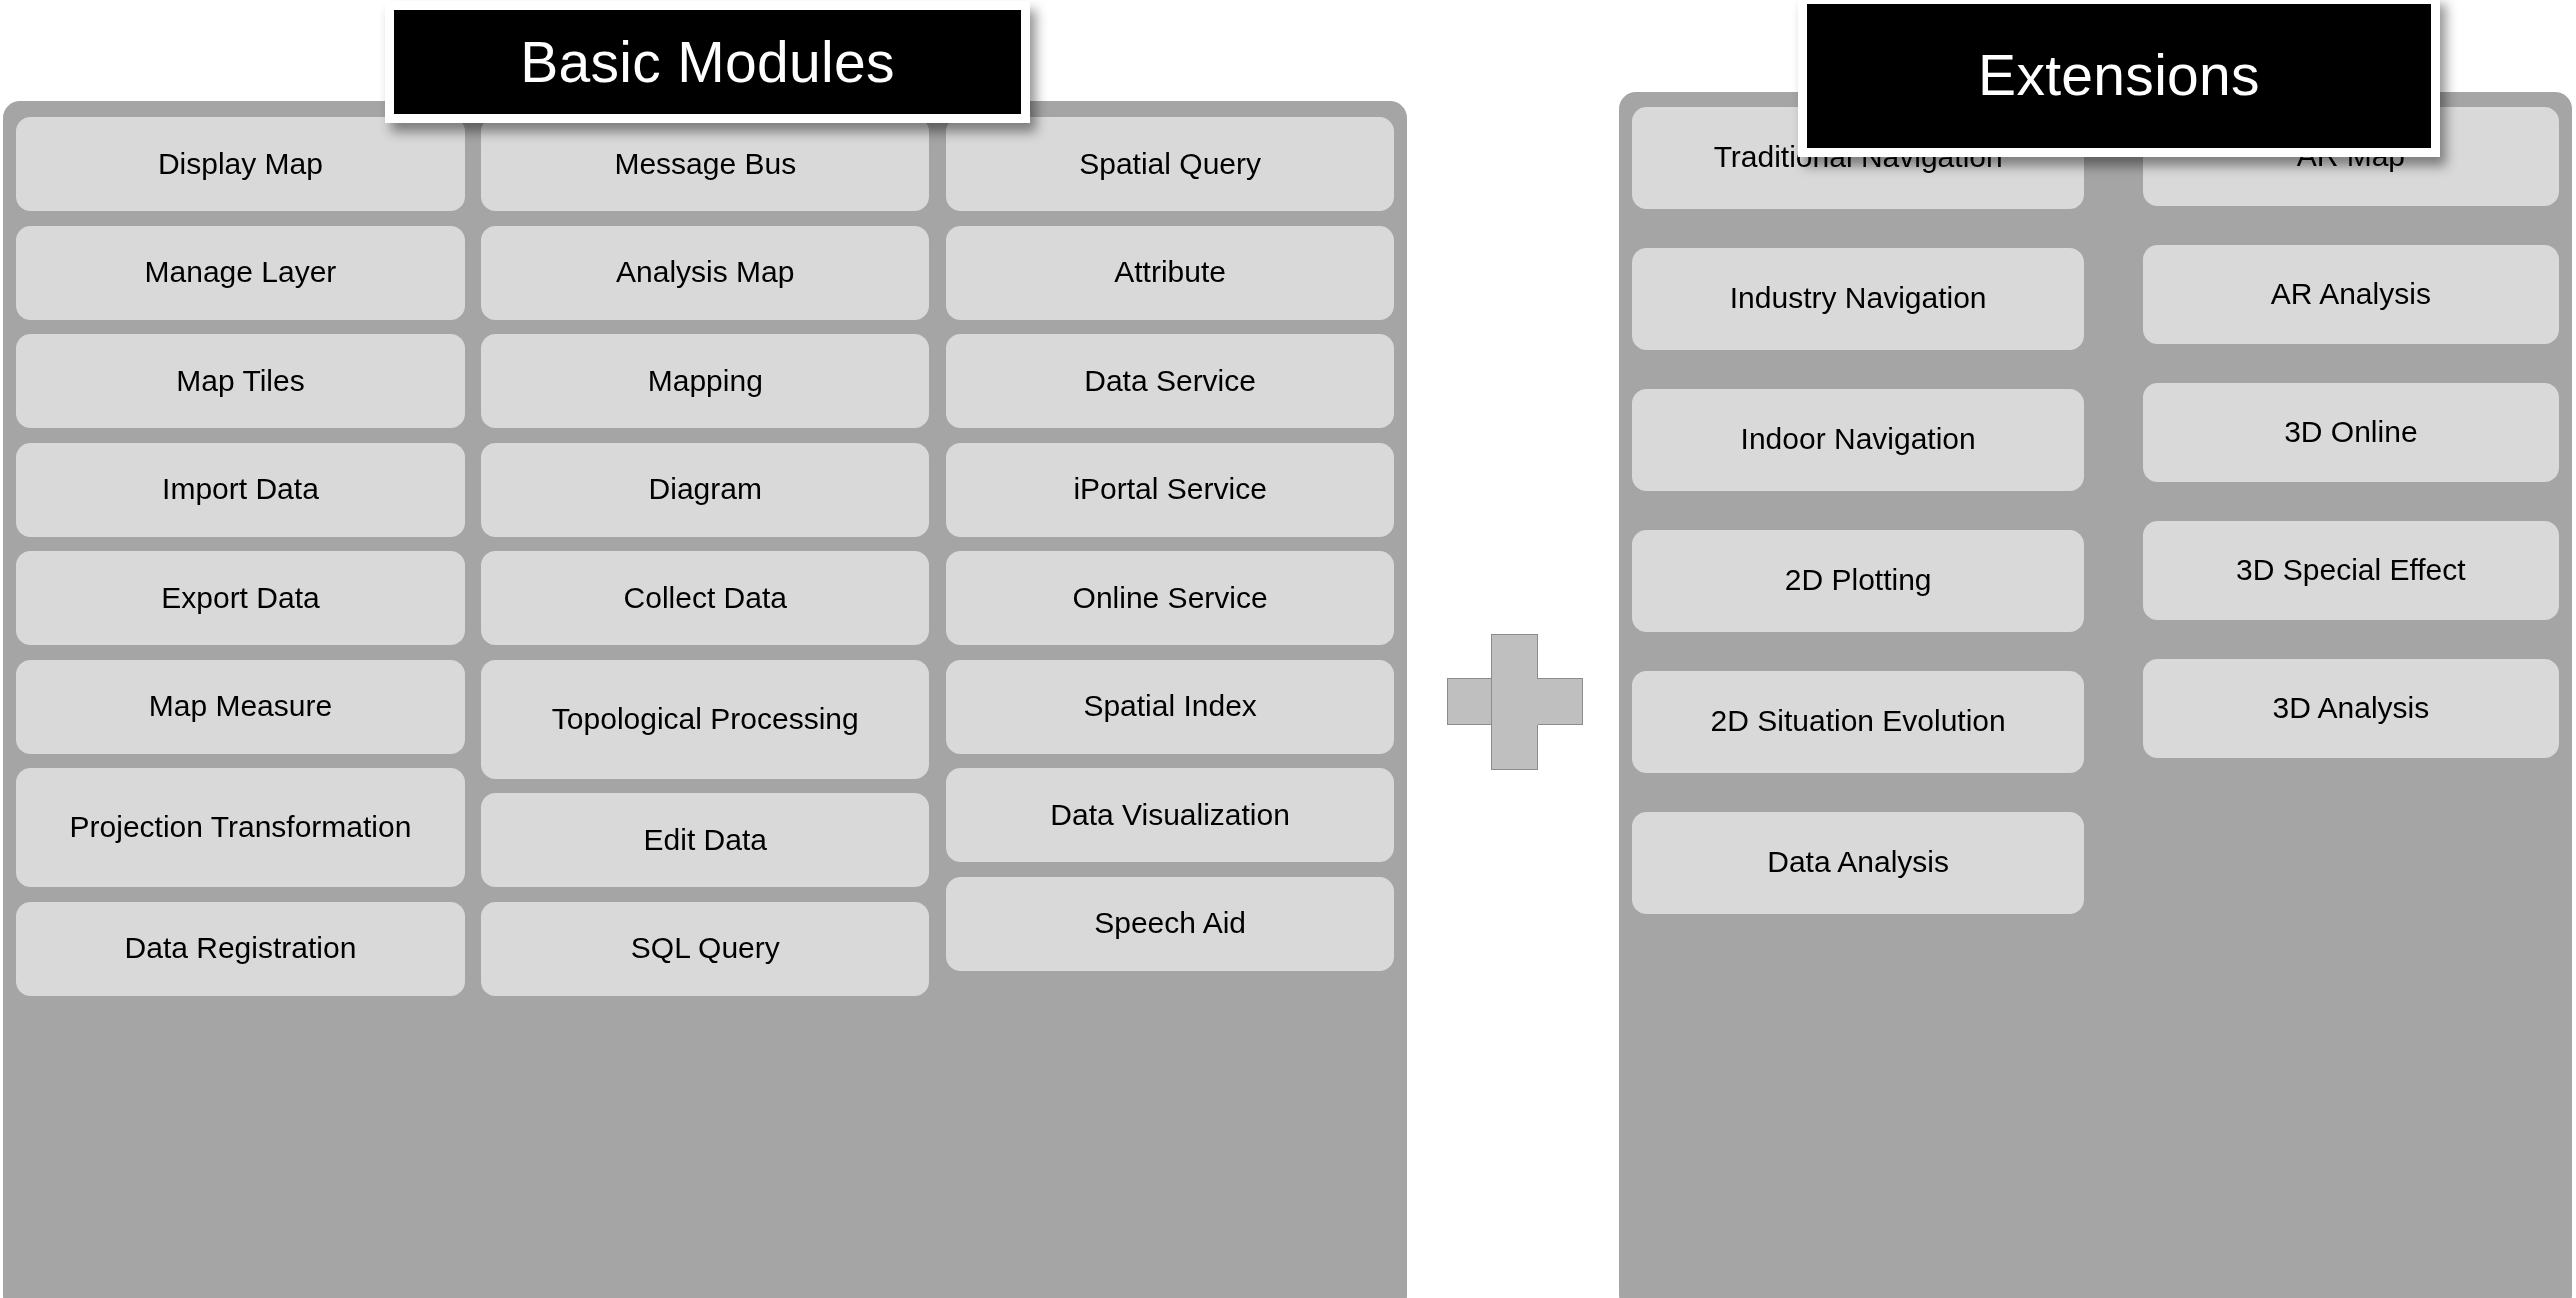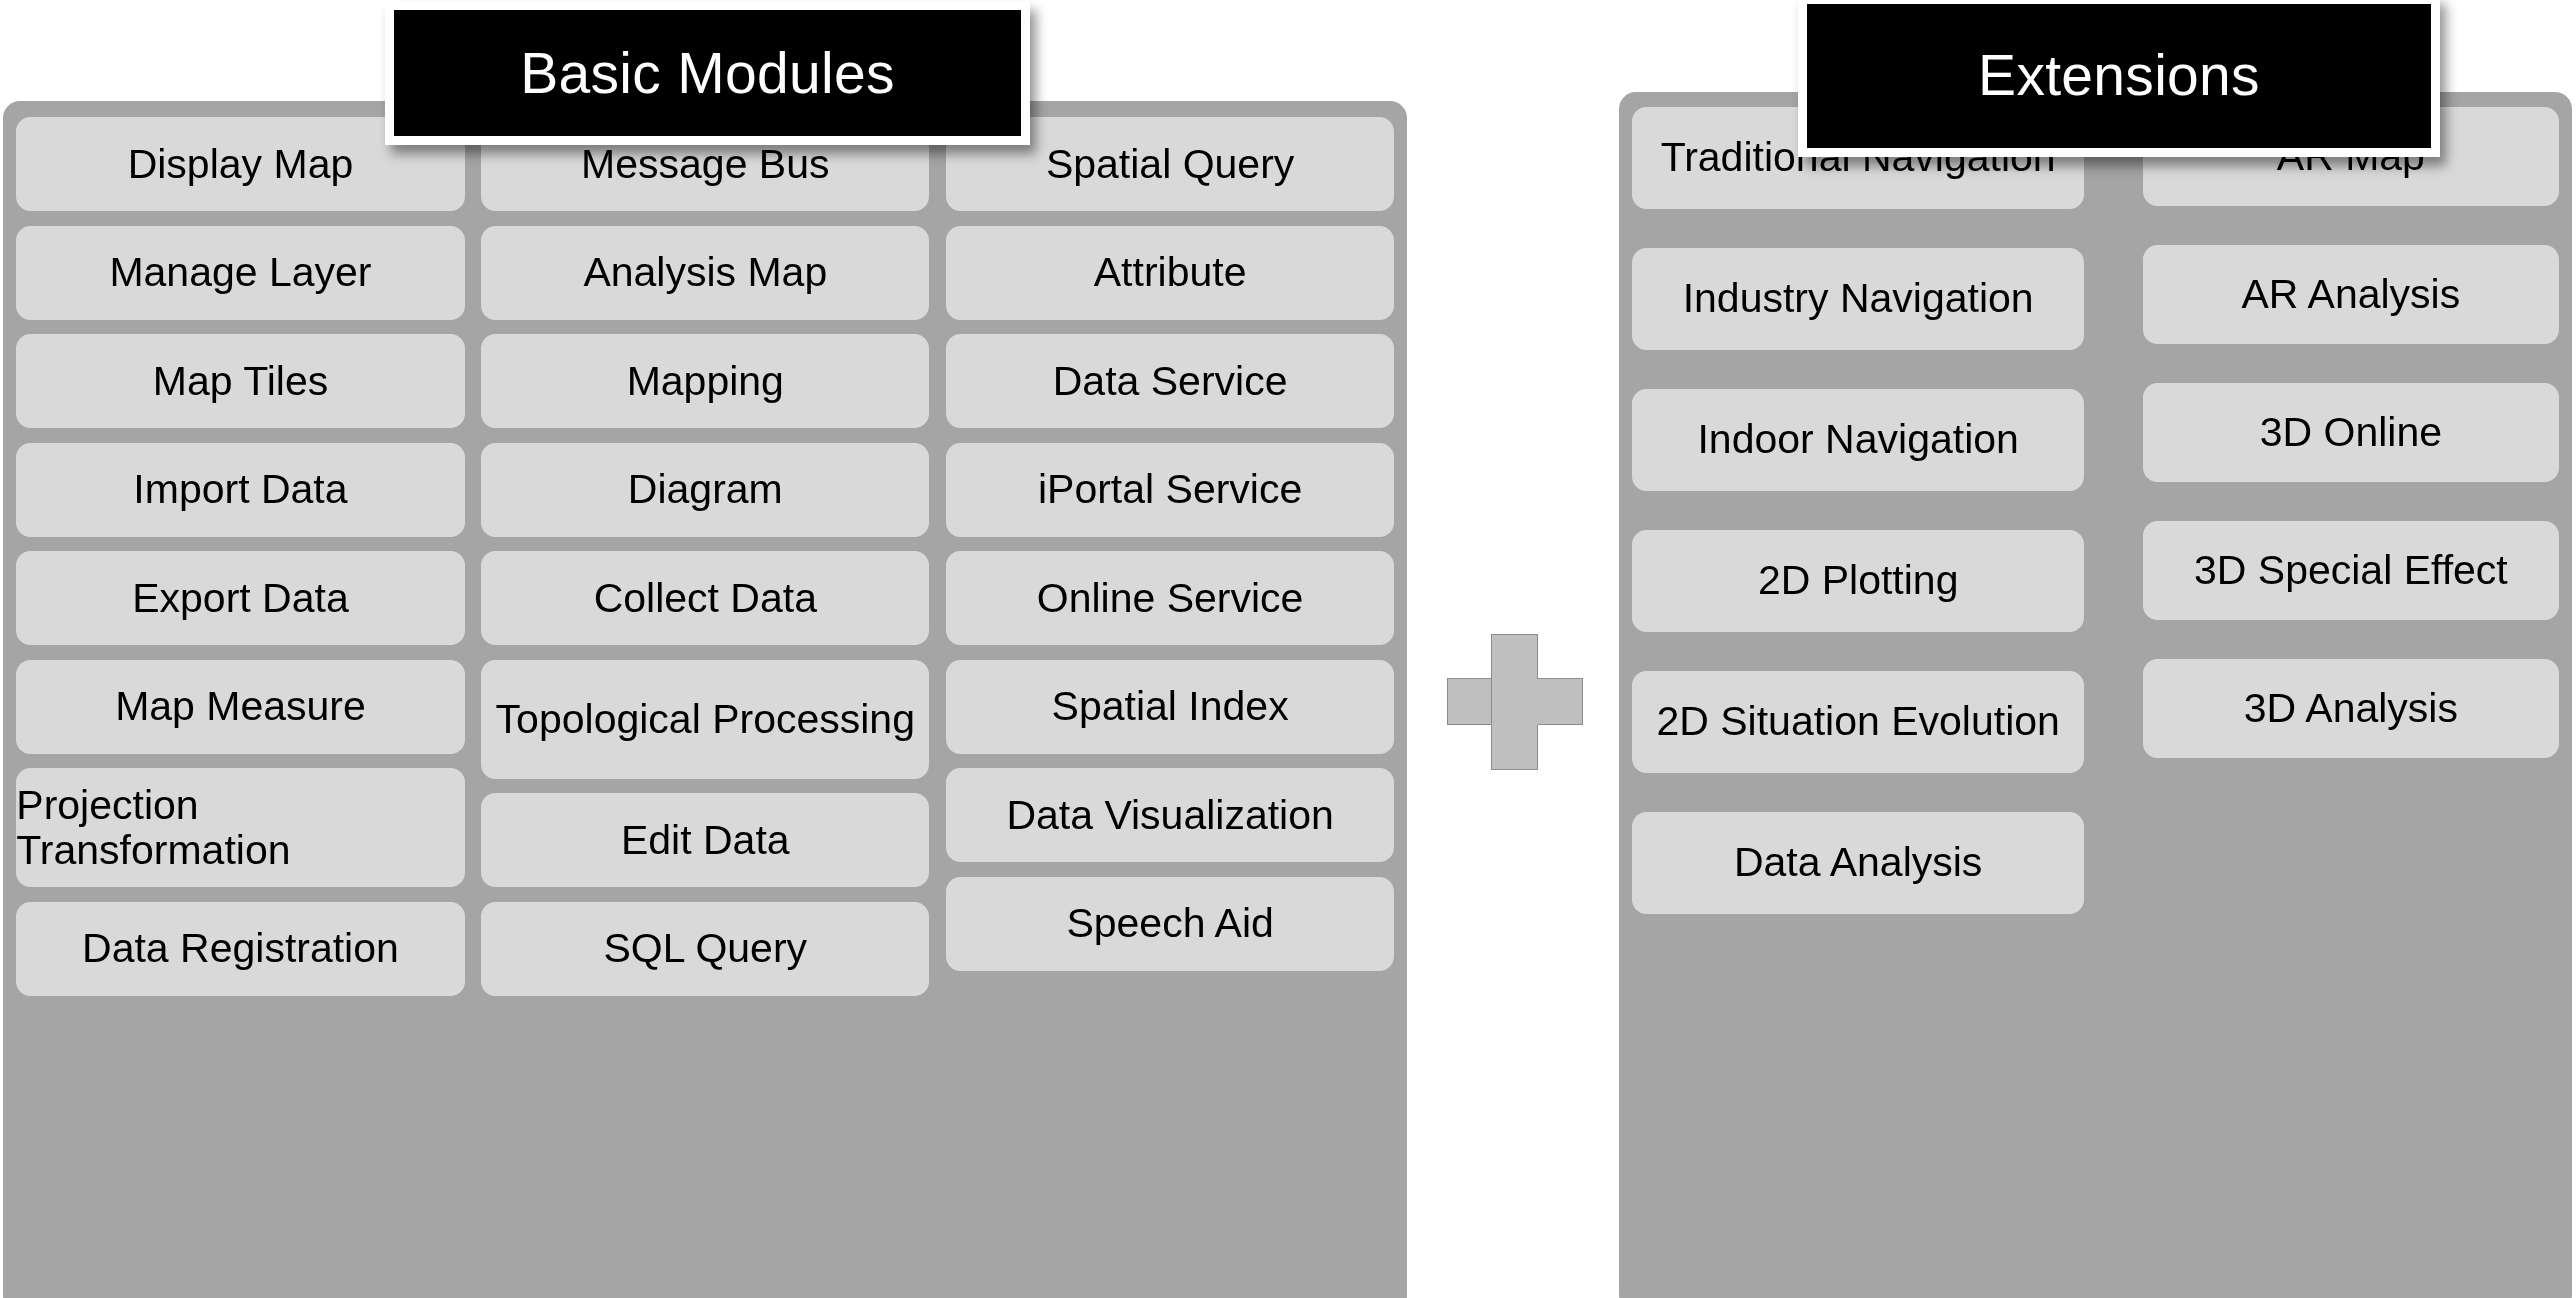--- a/index.html
+++ b/index.html
@@ -53,21 +53,21 @@
     color: #ffffff;
     font-size: 57px;
     line-height: 1;
     letter-spacing: 0.3px;
     white-space: nowrap;
   }
   #basic-plaque {
     left: 385px;
     top: 1.3px;
     width: 645px;
-    height: 144px;
+    height: 122px;
   }
   #ext-plaque {
     left: 1798px;
     top: -5.3px;
     width: 642px;
     height: 162px;
   }
 
   
   .cols {
@@ -92,23 +92,23 @@
   #ext-panel .col.left { gap: 39px; }
   #ext-panel .col.right { gap: 39px; }
 
   
   .card {
     background: #d9d9d9;
     border-radius: 14.5px;
     display: flex;
     align-items: center;
     justify-content: center;
-    text-align: left;
+    text-align: center;
     color: #000000;
-    font-size: 41px;
+    font-size: 30px;
     line-height: 1.08;
     white-space: nowrap;
     box-sizing: border-box;
     flex: 0 0 auto;
   }
   .card.two-line { white-space: normal; }
 
   
   #basic-panel .card { height: 94px; }
   #basic-panel .card.tall { height: 119px; }

